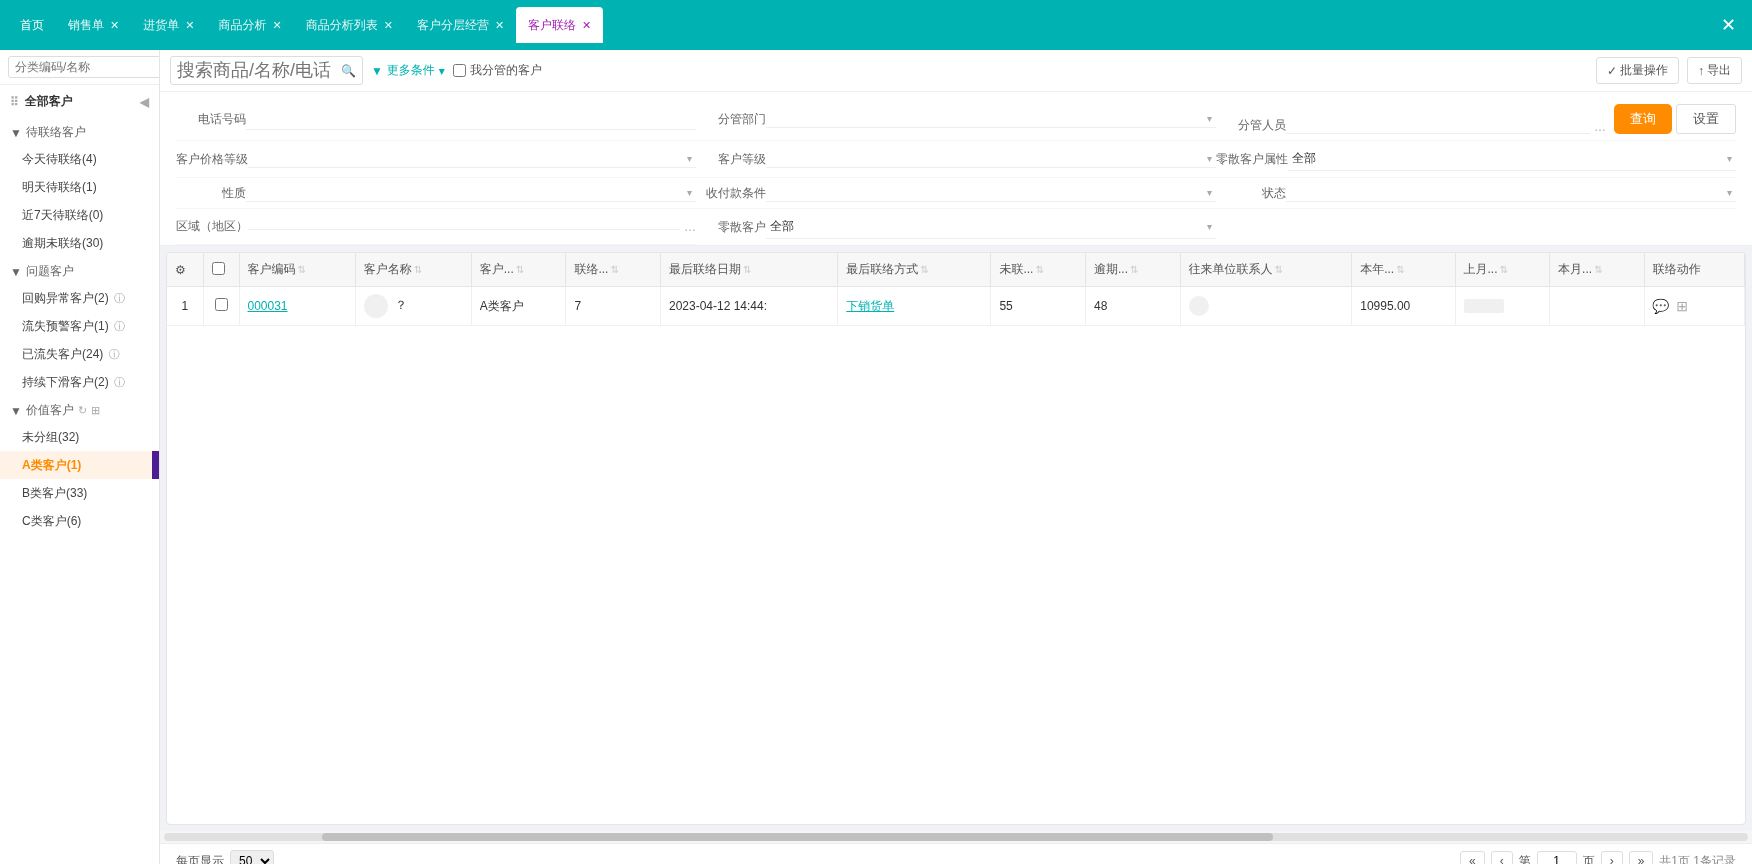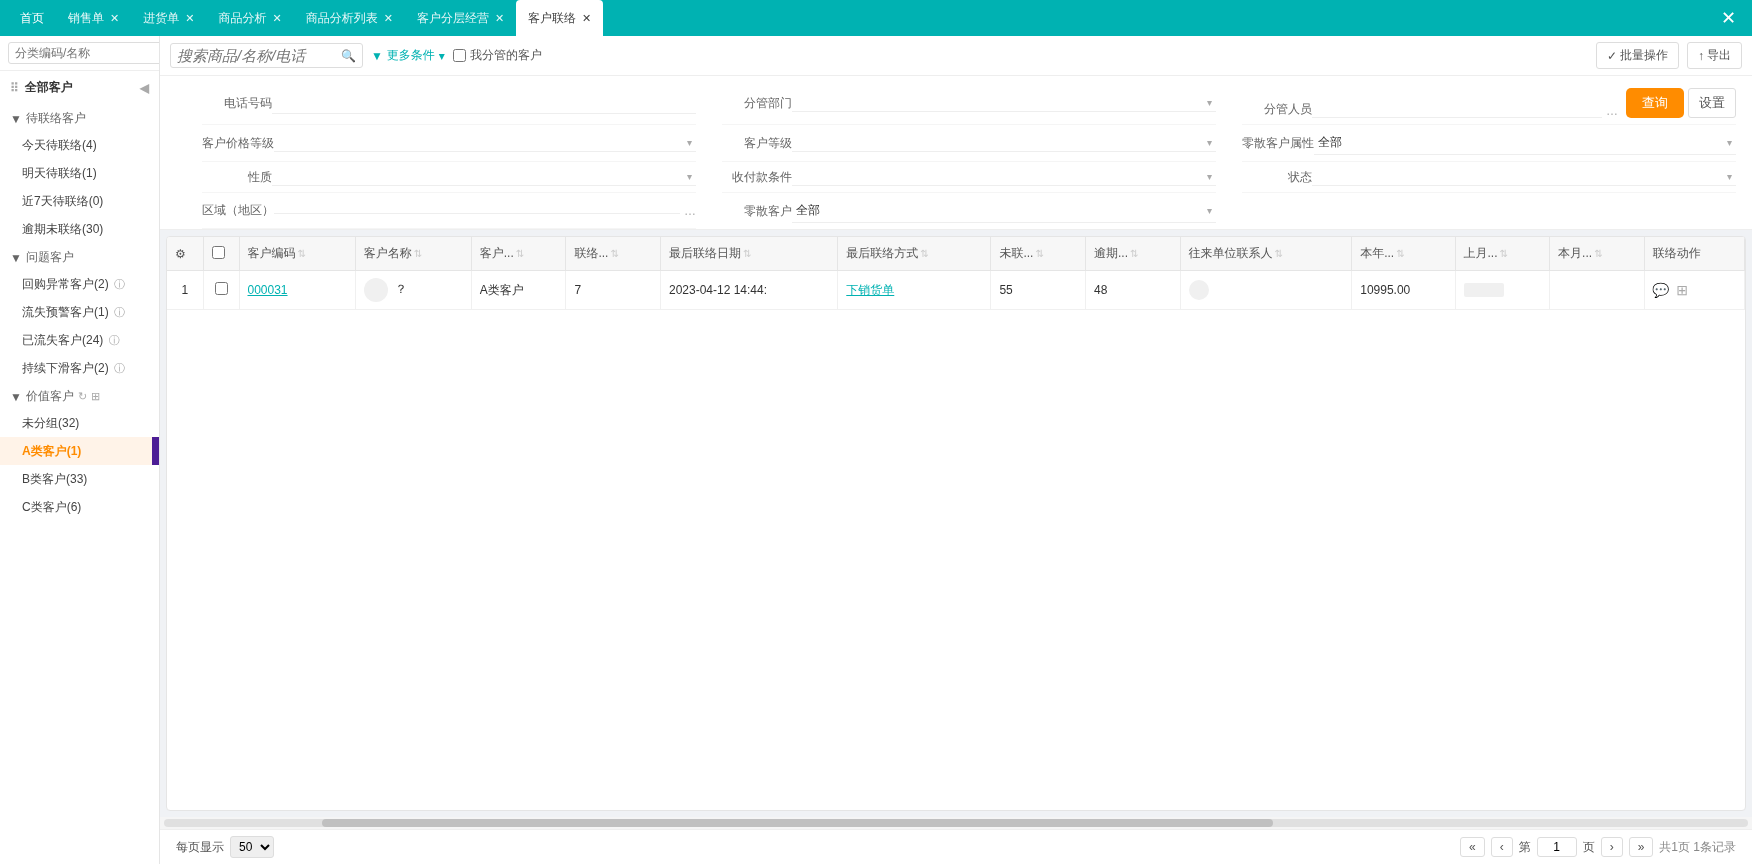--- a/index.html
+++ b/index.html
@@ -1,27 +1,27 @@
 <!DOCTYPE html>
 <html><head>
   <meta charset="utf-8">
   <style>
     * { box-sizing: border-box; margin: 0; padding: 0; font-family: 'Microsoft YaHei', Arial, sans-serif; font-size: 12px; }
     body { background: #f0f2f5; width: 1752px; min-height: 864px; overflow: hidden; }
 
     
     .top-nav {
-      display: flex; align-items: center; background: #00b2b2; height: 36px; padding: 0 8px;
+      display: flex; align-items: center; background: #00b2b2; height: 50px; padding: 0 8px;
     }
     .nav-tab {
       display: inline-flex; align-items: center; height: 36px; padding: 0 12px;
       color: #fff; cursor: pointer; font-size: 13px; white-space: nowrap; position: relative;
     }
     .nav-tab.home { background: transparent; }
-    .nav-tab.active { background: #fff; color: #404040; border-radius: 4px 4px 0 0; }
+    .nav-tab.active { background: #fff; color: #a21caf; border-radius: 4px 4px 0 0; }
     .nav-tab .close-x { margin-left: 6px; font-size: 11px; cursor: pointer; color: inherit; }
     .nav-tab:not(.home):not(.active) { opacity: 0.9; }
     .top-nav-right { margin-left: auto; color: #fff; font-size: 18px; cursor: pointer; padding: 0 8px; }
 
     
     .main-layout { display: flex; height: calc(864px - 36px); }
 
     
     .sidebar { width: 160px; background: #fff; border-right: 1px solid #e5e5e5; display: flex; flex-direction: column; overflow-y: auto; flex-shrink: 0; }
     .sidebar-search { display: flex; align-items: flex-end; padding: 6px 8px; border-bottom: 1px solid #eee; }
@@ -33,35 +33,35 @@
     .sidebar-section-title .arrow { margin-right: 4px; }
     .sidebar-item { padding: 5px 10px 5px 22px; color: #444; cursor: pointer; line-height: 1.5; }
     .sidebar-item.active { background: #fff3e8; color: #ff8c00; font-weight: bold; border-right: 7px solid #4c1d95; }
 
     
     .content-area { flex: 1; display: flex; flex-direction: column; overflow: hidden; background: #f0f2f5; }
 
     
     .filter-bar { display: flex; align-items: center; padding: 6px 10px; background: #fff; border-bottom: 1px solid #eee; gap: 8px; }
     .filter-search { display: flex; align-items: center; border: 1px solid #ddd; border-radius: 3px; padding: 3px 6px; background: #fff; }
-    .filter-search input { border: none; outline: none; font-size: 15px; width: 160px; font-style: italic; }
+    .filter-search input { border: none; outline: none; font-size: 18px; width: 160px; }
     .filter-search-icon { color: #aaa; margin-left: 4px; cursor: pointer; }
     .filter-more { display: flex; align-items: center; color: #00b2b2; cursor: pointer; gap: 4px; }
     .filter-my { display: flex; align-items: center; gap: 4px; color: #555; cursor: pointer; }
     .filter-bar-right { margin-left: auto; display: flex; gap: 8px; align-items: center; }
     .btn-batch { border: 1px solid #ddd; border-radius: 3px; padding: 4px 10px; background: #fff; cursor: pointer; color: #555; display: flex; align-items: center; gap: 3px; }
     .btn-export { border: 1px solid #ddd; border-radius: 3px; padding: 4px 10px; background: #fff; cursor: pointer; color: #555; display: flex; align-items: center; gap: 3px; }
     .filter-label { color: #666; white-space: nowrap; min-width: 70px; text-align: right; }
     .filter-input { flex: 1; border: none; border-bottom: 1px solid #eee; padding: 3px 4px; outline: none; font-size: 12px; background: transparent; }
     .filter-select { flex: 1; display: flex; align-items: center; border: none; border-bottom: 1px solid #eee; padding: 3px 4px; cursor: pointer; justify-content: space-between; }
     .filter-select span { color: #333; }
     .filter-select .arrow-down { color: #aaa; font-size: 10px; }
     .filter-dots { color: #aaa; cursor: pointer; }
     .btn-query { background: #ff8c00; color: #fff; border: none; border-radius: 5px; padding: 5px 16px; cursor: pointer; font-size: 13px; }
-    .btn-settings { background: #fff; color: #555; border: 1px solid #ddd; border-radius: 3px; padding: 5px 10px; cursor: pointer; font-size: 13px; }
+    .btn-settings { background: #fff; color: #555; border: 1px solid #ddd; border-radius: 3px; padding: 5px 16px; cursor: pointer; font-size: 13px; }
 
     
     .table-area { flex: 1; overflow: auto; background: #fff; margin: 6px; border-radius: 4px; border: 1px solid #e5e5e5; }
     table { width: 100%; border-collapse: collapse; }
     thead tr { background: #f7f7f7; }
     th { padding: 8px 8px; text-align: left; color: #555; font-weight: normal; border-bottom: 1px solid #e5e5e5; border-right: 1px solid #e5e5e5; white-space: nowrap; font-size: 12px; position: relative; }
     th .th-inner { display: flex; align-items: center; gap: 2px; }
     th .sort-icon { color: #ccc; font-size: 10px; }
     td { padding: 7px 8px; border-bottom: 1px solid #f0f0f0; border-right: 1px solid #f0f0f0; color: #333; white-space: nowrap; font-size: 12px; }
     .td-link { color: #00b2b2; cursor: pointer; text-decoration: underline; }
@@ -78,21 +78,21 @@
     .page-input { border: 1px solid #ddd; border-radius: 3px; padding: 2px 6px; width: 40px; text-align: center; }
     .page-total { color: #888; }
     .scrollbar-area { background: #f5f5f5; height: 12px; display: flex; align-items: center; padding: 0 4px; }
     .scrollbar-track { flex: 1; background: #e0e0e0; border-radius: 6px; height: 8px; position: relative; }
     .scrollbar-thumb { background: #c0c0c0; border-radius: 6px; height: 8px; width: 60%; position: absolute; left: 10%; }
 
     
     .avatar-placeholder { width: 24px; height: 24px; background: #f0f0f0; border-radius: 50%; display: inline-block; vertical-align: middle; }
 
     .adv-filter-wrapper { background: #fff; border-bottom: 1px solid #eee; }
-    .filter-row2 { display: flex; align-items: center; padding: 6px 0; border-bottom: 1px solid #f5f5f5; margin-left: 26px; }
+    .filter-row2 { display: flex; align-items: center; padding: 6px 0; border-bottom: 1px solid #f5f5f5; }
     .filter-row2:last-child { border-bottom: none; }
   </style>
 </head>
 <body>
 
 <div>
 
   <div class="top-nav">
     <div class="nav-tab home">
       <span>首页</span>

